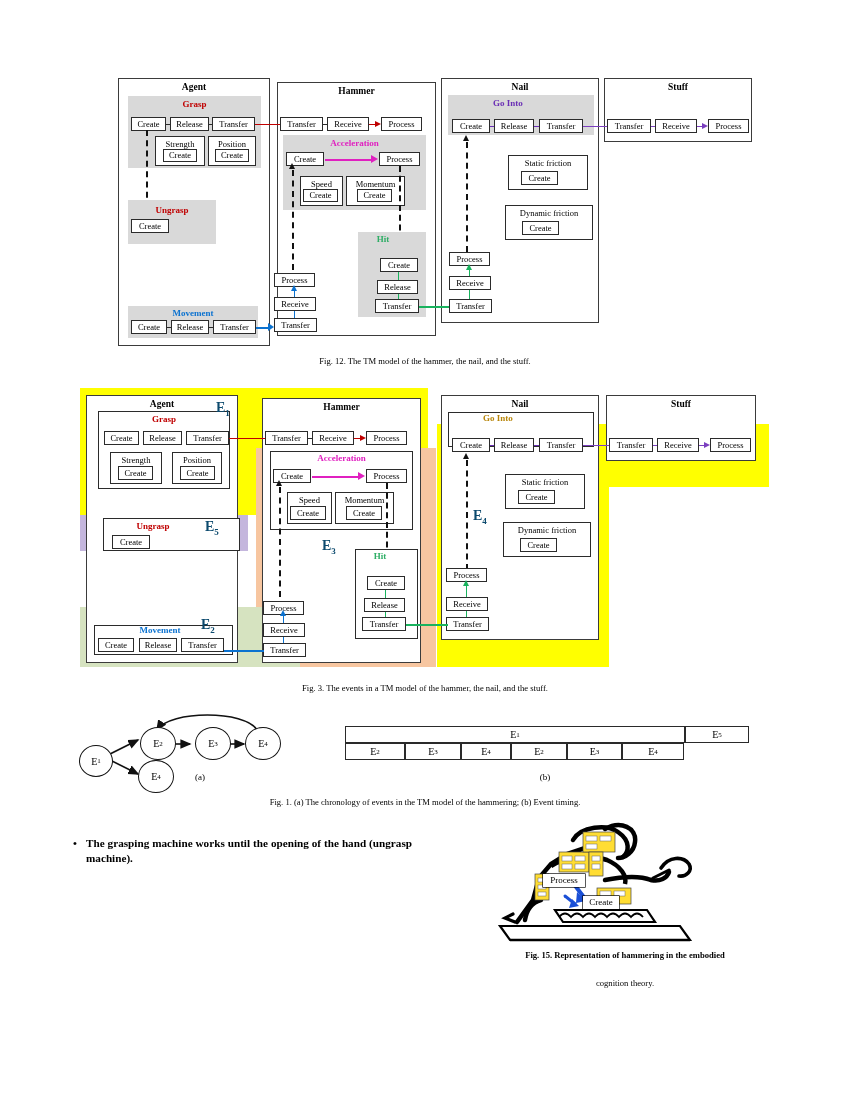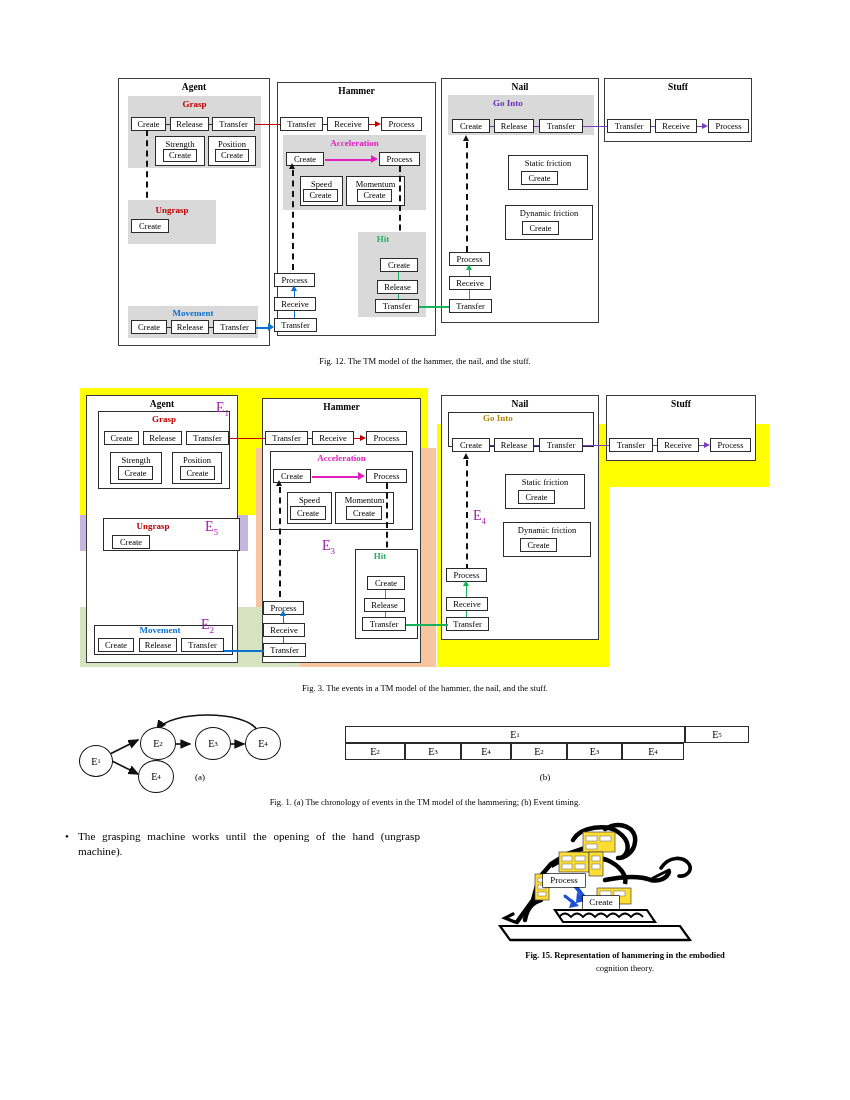--- a/index.html
+++ b/index.html
@@ -74,23 +74,23 @@
   .arrow-u { position:absolute; width:0; height:0;
              border-left:3.6px solid transparent;
              border-right:3.6px solid transparent; }
   .arrow-d { position:absolute; width:0; height:0;
              border-left:3.6px solid transparent;
              border-right:3.6px solid transparent; }
 
   .evlabel {
     position:absolute;
     font-family:"Liberation Serif", serif;
-    font-weight:normal;
+    font-weight:bold;
     font-size:14px;
-    color:#a21caf;
+    color:#0c4a6e;
   }
   .evlabel sub { font-size:9px; }
 
   .hl { position:absolute; box-sizing:border-box; }
 
   .caption {
     position:absolute;
     text-align:center;
     font-size:8.6px;
     font-family:"Liberation Serif", serif;
@@ -99,21 +99,21 @@
 
   
   .bodycol {
     position:absolute;
     font-size:11.2px;
     line-height:1.30;
     text-align:justify;
     font-family:"Liberation Serif", serif;
   }
   .bodycol p { margin:0 0 0 0; text-indent:16px; }
-  ul.bl { margin:0; padding-left:14px; list-style:none; }
+  ul.bl { margin:8px; padding-left:14px; list-style:none;font-weight:bold; }
   ul.bl li { position:relative; margin-top:1px; text-indent:0; padding-left:2px;}
   ul.bl li:before {
     content:"\2022";
     position:absolute; left:-11px; top:0;
   }
 
   
   .node {
     position:absolute;
     border:1.4px solid #111;
@@ -541,16 +541,16 @@
     <path d="M122 70 L131 79 L121 81 Z" fill="#1a4fd6"></path>
     <path d="M110 74 L120 82" stroke="#1a4fd6" stroke-width="3" stroke-linecap="round"></path>
     <path d="M117 77 L124 84 L114 86 Z" fill="#1a4fd6"></path>
 
     <rect x="88" y="52" width="42" height="13" fill="#fff" stroke="#000" stroke-width="1.3"></rect>
     <rect x="128" y="74" width="36" height="13" fill="#fff" stroke="#000" stroke-width="1.3"></rect>
   </svg>
   <div class="box" style="left:88px;top:52px;width:42px;height:13px;border:none;font-size:9px;">Process</div>
   <div class="box" style="left:128px;top:74px;width:36px;height:13px;border:none;font-size:9px;">Create</div>
   <div class="caption" style="left:0;top:128px;width:340px;font-weight:bold;">Fig. 15. Representation of hammering in the embodied</div>
-  <div class="caption" style="left:0;top:141px;width:340px;">cognition theory.</div>
+  <div class="caption" style="left:0;top:156px;width:340px;">cognition theory.</div>
 </div>
 
 </div>
 
 </body></html>

